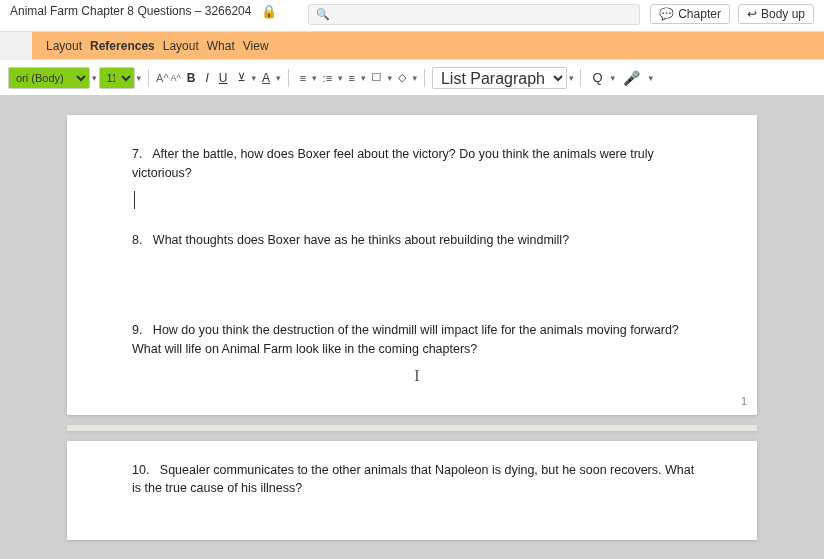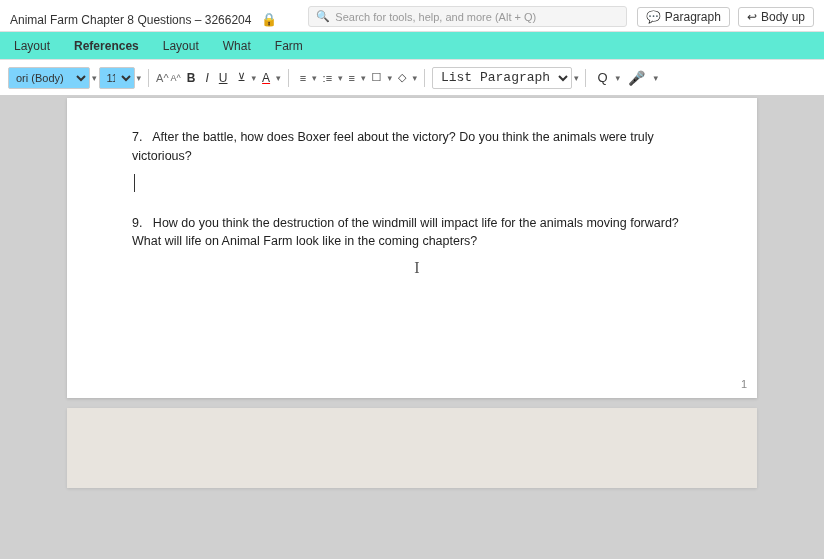--- a/index.html
+++ b/index.html
@@ -9,21 +9,21 @@
       width: 824px;
       height: 559px;
       overflow: hidden;
       font-size: 13px;
       color: #333;
     }
 
     
     .title-bar {
       display: flex;
-      align-items: flex-end;
+      align-items: flex-start;
       background: #fff;
       padding: 4px 10px;
       border-bottom: 1px solid #e0e0e0;
       height: 32px;
       gap: 10px;
     }
     .title-text {
       font-size: 12px;
       color: #333;
       font-weight: 400;
@@ -66,25 +66,25 @@
       display: flex;
       align-items: center;
       gap: 4px;
       white-space: nowrap;
     }
 
     
     .menu-bar {
       display: flex;
       align-items: center;
-      background: #5eead4;
+      background: #fdba74;
       padding: 2px 10px;
       border-bottom: 1px solid #e0e0e0;
       height: 28px;
-      gap: 16px;
+      margin-left: 32px;
     }
     .menu-item {
       font-size: 12px;
       color: #333;
       cursor: pointer;
       padding: 2px 4px;
     }
 
     
     .toolbar {
@@ -102,21 +102,21 @@
       display: flex;
       align-items: center;
       gap: 2px;
     }
     .tb-select {
       font-size: 11px;
       border: 1px solid #ccc;
       border-radius: 2px;
       padding: 1px 3px;
       height: 22px;
-      background: #7dd3fc;
+      background: #84cc16;
       color: #333;
     }
     .tb-btn {
       background: none;
       border: none;
       cursor: pointer;
       padding: 2px 4px;
       font-size: 12px;
       color: #333;
       border-radius: 2px;
@@ -132,47 +132,46 @@
       width: 1px;
       height: 18px;
       background: #ccc;
       margin: 0 3px;
     }
     .tb-chevron {
       font-size: 9px;
       color: #666;
     }
     .style-select {
-      font-size: 13px;
+      font-size: 16px;
       border: 1px solid #ccc;
       border-radius: 2px;
       padding: 1px 4px;
       height: 22px;
       background: #fff;
       color: #333;
       min-width: 100px;
-      font-family: Liberation Mono, monospace;
     }
     .tb-search-btn {
       background: none;
       border: none;
       cursor: pointer;
       font-size: 13px;
       color: #333;
       padding: 2px 4px;
       border-radius: 2px;
       height: 22px;
       display: flex;
       align-items: center;
     }
 
     
     .doc-area {
       background: #d0d0d0;
-      padding: 2px 0;
+      padding: 19px 0;
       height: calc(559px - 32px - 28px - 36px);
       overflow-y: auto;
       display: flex;
       flex-direction: column;
       align-items: center;
       gap: 10px;
     }
 
     .page {
       background: #fff;
@@ -239,40 +238,39 @@
     }
   </style>
 </head>
 <body>
 
 <div class="title-bar">
   <span class="title-text">Animal Farm Chapter 8 Questions – 3266204</span>
   <span class="title-icon">🔒</span>
   <div class="search-bar">
     <span class="search-icon-small">🔍</span>
-    <span style="color:#999; font-size:11px;">Search for tools, help, and more (Alt + Q)</span>
   </div>
   <div class="top-right-actions">
     <button class="top-btn">
       <span>💬</span>
-      <span>Paragraph</span>
+      <span>Chapter</span>
     </button>
     <button class="top-btn">
       <span>↩</span>
       <span>Body up</span>
     </button>
   </div>
 </div>
 
 <div class="menu-bar">
   <span class="menu-item">Layout</span>
   <span class="menu-item" style="font-weight:700;">References</span>
   <span class="menu-item">Layout</span>
   <span class="menu-item">What</span>
-  <span class="menu-item">Farm</span>
+  <span class="menu-item">View</span>
 </div>
 
 <div class="toolbar">
   <div class="toolbar-group">
     <select class="tb-select" style="width:82px;">
       <option>ori (Body)</option>
     </select>
     <span class="tb-chevron">▾</span>
     <select class="tb-select" style="width:36px;">
       <option>11</option>
@@ -322,28 +320,42 @@
 
   <div class="page">
 
     <div class="question-block">
       <span class="question-num">7.</span>
       &nbsp;
       <span class="question-text">After the battle, how does Boxer feel about the victory? Do you think the animals were truly victorious?</span>
       <span class="cursor-line"></span>
     </div>
 
+    <div class="question-block">
+      <span class="question-num">8.</span>
+      &nbsp;
+      <span class="question-text">What thoughts does Boxer have as he thinks about rebuilding the windmill?</span>
+      <div class="answer-space-large"></div>
+    </div>
 
     <div class="question-block">
       <span class="question-num">9.</span>
       &nbsp;
       <span class="question-text">How do you think the destruction of the windmill will impact life for the animals moving forward? What will life on Animal Farm look like in the coming chapters?</span>
       <span class="cursor-i">I</span>
     </div>
 
     <div class="answer-space-large"></div>
     <span class="page-num">1</span>
   </div>
 
   <div class="page2-top"></div>
 
+  <div class="page2">
+
+    <div class="question-block">
+      <span class="question-num">10.</span>
+      &nbsp;
+      <span class="question-text">Squealer communicates to the other animals that Napoleon is dying, but he soon recovers. What is the true cause of his illness?</span>
+    </div>
+  </div>
 
 </div>
 
 </body></html>

